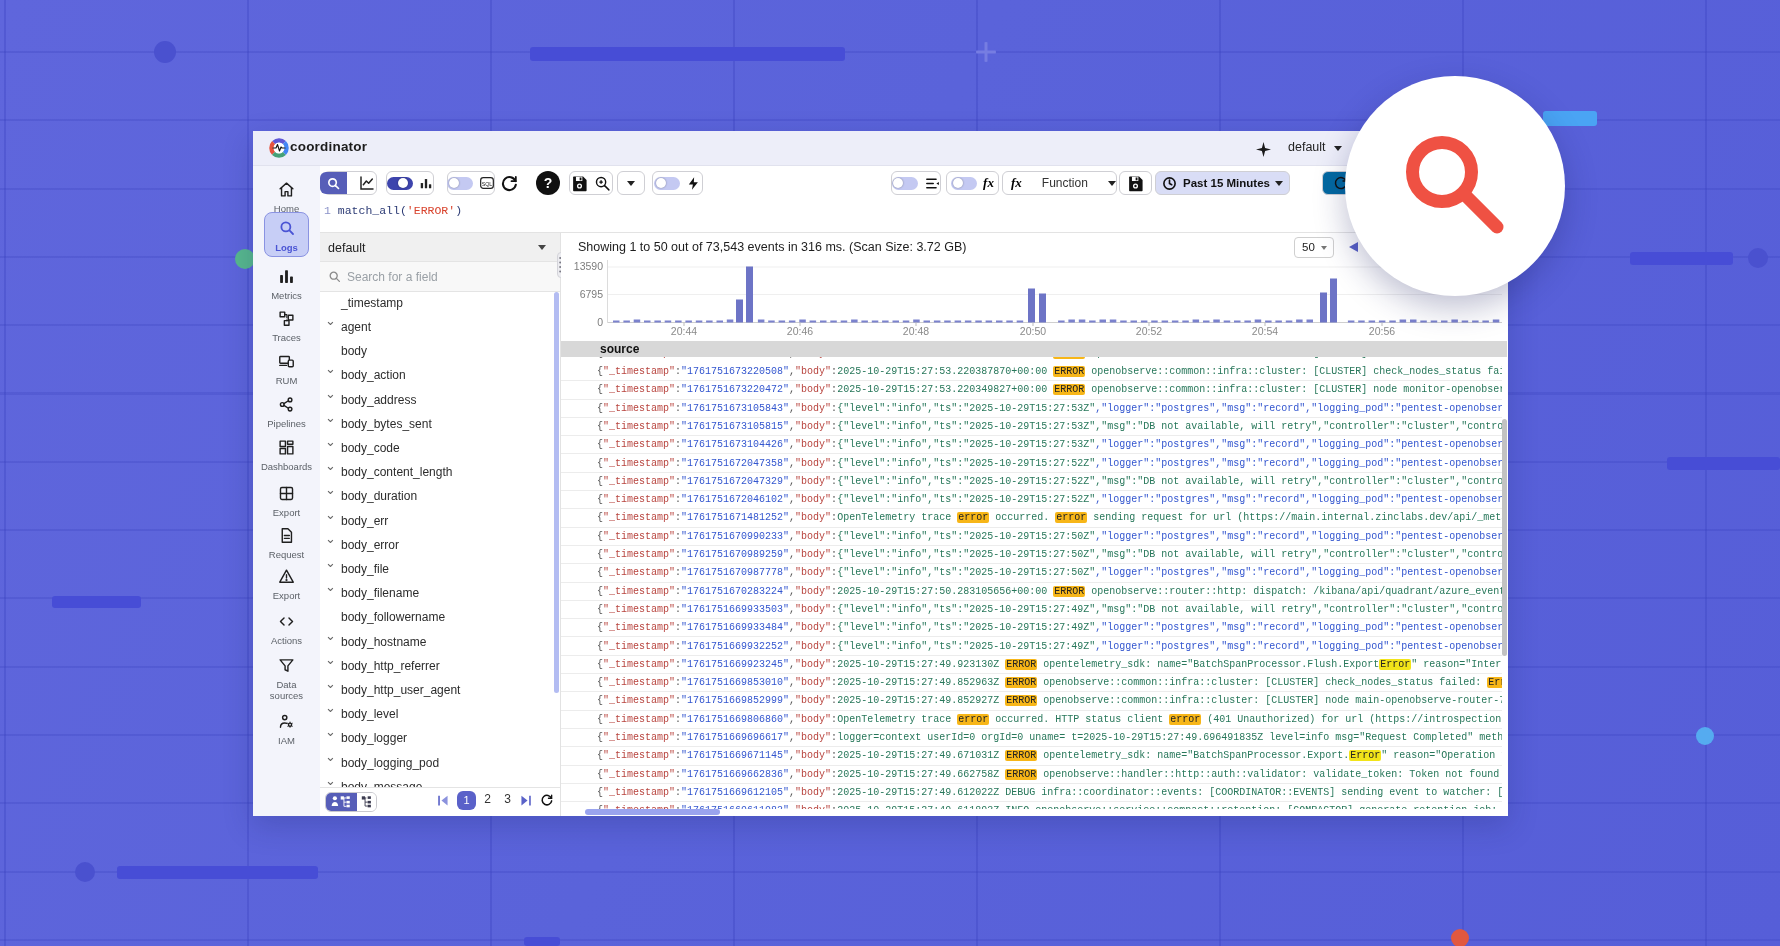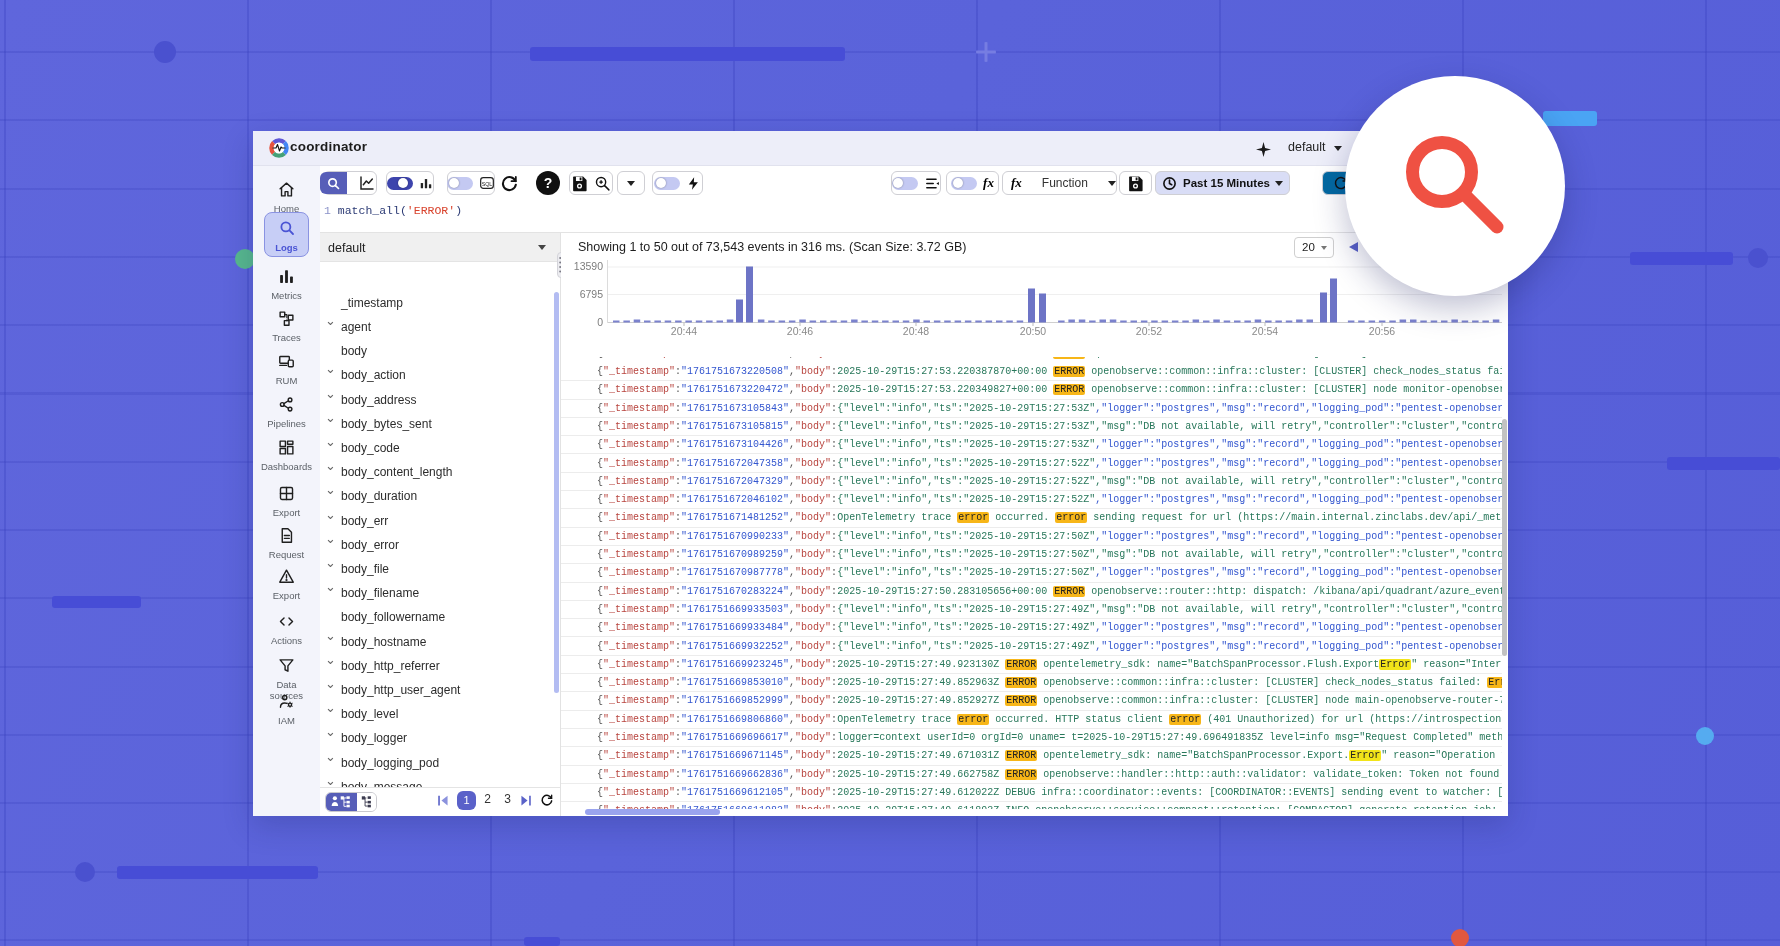--- a/index.html
+++ b/index.html
@@ -117,21 +117,21 @@
             <path d="M12 3 2.5 20h19z"></path>
             <path d="M12 9.5v4.5"></path>
             <circle cx="12" cy="17" r="0.6" fill="#1f1f1f"></circle>
           </svg><div class="nl">Export</div></div>
         <div class="ni" style="top:447px"><svg width="17" height="17" viewBox="0 0 24 24" fill="none" stroke="#1f1f1f" stroke-width="2" stroke-linecap="round" stroke-linejoin="round">
             <path d="M8.5 7 3.5 12l5 5M15.5 7l5 5-5 5"></path>
           </svg><div class="nl">Actions</div></div>
         <div class="ni" style="top:491px"><svg width="17" height="17" viewBox="0 0 24 24" fill="none" stroke="#1f1f1f" stroke-width="2" stroke-linecap="round" stroke-linejoin="round">
             <path d="M3 4h18l-7 8.5V20l-4-2v-5.5z"></path>
           </svg><div class="nl" style="line-height:11px">Data<br>sources</div></div>
-        <div class="ni" style="top:527px"><svg width="17" height="17" viewBox="0 0 24 24" fill="none" stroke="#1f1f1f" stroke-width="2" stroke-linecap="round" stroke-linejoin="round">
+        <div class="ni" style="top:547px"><svg width="17" height="17" viewBox="0 0 24 24" fill="none" stroke="#1f1f1f" stroke-width="2" stroke-linecap="round" stroke-linejoin="round">
             <circle cx="9.5" cy="6.5" r="3"></circle>
             <path d="M3.5 20c0-3.7 2.7-6 6-6 1.2 0 2.3.3 3.2.8"></path>
             <circle cx="17" cy="16.5" r="2.2"></circle>
             <path d="M17 12.8v1.4M17 18.8v1.4M13.8 14.6l1.2.7M19 17.9l1.2.7M20.2 14.6l-1.2.7M15 17.9l-1.2.7" stroke-width="1.4"></path>
           </svg><div class="nl">IAM</div></div>
       </div>
 
     <div style="position:absolute;left:67px;top:35px;right:0;height:67px;background:#fff;border-bottom:1px solid #e3e3e3">
 
 <div class="grp" style="left:3px;width:54px;padding:0">
@@ -246,20 +246,27 @@
           <span style="font-size:12px;font-weight:600;color:#111;margin-left:7px">Off</span>
         </div>
 
       <div style="position:absolute;left:4px;top:38px;font-family:'Liberation Mono',monospace;font-size:11.5px"><span style="color:#8b93c9">1 </span><span style="color:#2b3a74">match_all(</span><span style="color:#d9442e">'ERROR'</span><span style="color:#2b3a74">)</span></div>
     </div>
 
     <div id="fields">
       <div style="position:absolute;left:0;top:0;width:100%;height:29px;background:#f0f0f0;border-bottom:1px solid #e4e4e4">
         <span style="position:absolute;left:8px;top:8px;font-size:12.5px;color:#222">default</span>
         <span class="car" style="position:absolute;right:14px;top:12px;border-top-color:#444"></span>
+      </div>
+      <div style="position:absolute;left:0;top:29px;width:100%;height:30px;background:#f8f8f8;border-bottom:1px solid #e4e4e4">
+        <svg style="position:absolute;left:8px;top:8px" width="13" height="13" viewBox="0 0 24 24" fill="none" stroke="#8a8a8a" stroke-width="2.4">
+            <circle cx="10.5" cy="10.5" r="6.5"></circle>
+            <path d="M15.5 15.5 21 21" stroke-linecap="round"></path>
+          </svg>
+        <span style="position:absolute;left:27px;top:8px;font-size:12px;color:#9aa0a6">Search for a field</span>
       </div>
       <div style="position:absolute;left:0;top:60px;width:100%;height:494px;overflow:hidden">
         <div class="fi" style="top:-2.3px">
             <span class="fn">_timestamp</span>
           </div>
 <div class="fi" style="top:21.9px">
             <span class="chev">⌄</span>
             <span class="fn">agent</span>
           </div>
 <div class="fi" style="top:46.1px">
@@ -392,21 +399,21 @@
             <circle cx="5" cy="14" r="1"></circle>
             <circle cx="2.2" cy="18.5" r="1"></circle>
             <circle cx="5" cy="18.5" r="1"></circle>
           </g>
         </svg>
     </div>
 
     <div id="main" style="position:absolute;left:308px;top:102px;right:0;bottom:0;background:#fff;overflow:hidden">
       <span style="position:absolute;left:17px;top:7px;font-size:12.5px;color:#1d1d1d">Showing 1 to 50 out of 73,543 events in 316 ms. (Scan Size: 3.72 GB)</span>
       <div style="position:absolute;left:733px;top:4px;width:40px;height:21px;border:1px solid #cfcfcf;border-radius:4px">
-          <span style="position:absolute;left:7px;top:3px;font-size:11.5px;color:#222">20</span>
+          <span style="position:absolute;left:7px;top:3px;font-size:11.5px;color:#222">50</span>
           <span class="car" style="position:absolute;right:6px;top:8px;border-left-width:3.5px;border-right-width:3.5px;border-top-width:4.5px;border-top-color:#777"></span>
         </div>
       <svg style="position:absolute;left:788px;top:9px" width="10" height="10" viewBox="0 0 10 10">
           <path d="M9 0 0 5l9 5z" fill="#5a62c8"></path>
         </svg>
 
       <svg style="position:absolute;left:0;top:27px" width="947" height="110" viewBox="0 0 947 110">
         <line x1="46.5" y1="7" x2="941" y2="7" stroke="#efefef"></line>
         <line x1="46.5" y1="34.5" x2="941" y2="34.5" stroke="#efefef"></line>
         <line x1="46.5" y1="0" x2="46.5" y2="62.5" stroke="#dcdcdc"></line>
@@ -511,20 +518,23 @@
             <line x1="123" y1="62.5" x2="123" y2="66"></line>
             <line x1="239" y1="62.5" x2="239" y2="66"></line>
             <line x1="355" y1="62.5" x2="355" y2="66"></line>
             <line x1="472" y1="62.5" x2="472" y2="66"></line>
             <line x1="588" y1="62.5" x2="588" y2="66"></line>
             <line x1="704" y1="62.5" x2="704" y2="66"></line>
             <line x1="821" y1="62.5" x2="821" y2="66"></line>
           </g>
       </svg>
 
+      <div style="position:absolute;left:0;top:108px;width:946px;height:16px;background:#d8d8d8">
+        <span style="position:absolute;left:39px;top:1px;font-size:12px;font-weight:700;color:#111">source</span>
+      </div>
 
       <div style="position:absolute;left:0;top:124px;width:941px;height:452px;overflow:hidden">
         <div style="position:absolute;inset:0;background-image:repeating-linear-gradient(to bottom,transparent 0 17.3px,#ececec 17.3px 18.3px);background-position:0 6px"></div>
         <div class="lr" style="top:-12.3px"><span style="color:#555">{</span><span style="color:#b8443e">"_timestamp"</span><span style="color:#555">:</span><span style="color:#3356cf">"1761751673220541"</span><span style="color:#555">,</span><span style="color:#b8443e">"body"</span><span style="color:#555">:</span><span style="color:#27775a">2025-10-29T15:27:53.220429103+00:00 </span><span style="background:#f7b618;color:#222;border-radius:2px;padding:0 1px">ERROR</span><span style="color:#27775a"> openobserve::common::infra::cluster: [CLUSTER] the check</span></div>
 <div class="lr" style="top:6.0px"><span style="color:#555">{</span><span style="color:#b8443e">"_timestamp"</span><span style="color:#555">:</span><span style="color:#3356cf">"1761751673220508"</span><span style="color:#555">,</span><span style="color:#b8443e">"body"</span><span style="color:#555">:</span><span style="color:#27775a">2025-10-29T15:27:53.220387870+00:00 </span><span style="background:#f7b618;color:#222;border-radius:2px;padding:0 1px">ERROR</span><span style="color:#27775a"> openobserve::common::infra::cluster: [CLUSTER] check_nodes_status fail</span></div>
 <div class="lr" style="top:24.3px"><span style="color:#555">{</span><span style="color:#b8443e">"_timestamp"</span><span style="color:#555">:</span><span style="color:#3356cf">"1761751673220472"</span><span style="color:#555">,</span><span style="color:#b8443e">"body"</span><span style="color:#555">:</span><span style="color:#27775a">2025-10-29T15:27:53.220349827+00:00 </span><span style="background:#f7b618;color:#222;border-radius:2px;padding:0 1px">ERROR</span><span style="color:#27775a"> openobserve::common::infra::cluster: [CLUSTER] node monitor-openobserv</span></div>
 <div class="lr" style="top:42.6px"><span style="color:#555">{</span><span style="color:#b8443e">"_timestamp"</span><span style="color:#555">:</span><span style="color:#3356cf">"1761751673105843"</span><span style="color:#555">,</span><span style="color:#b8443e">"body"</span><span style="color:#555">:</span><span style="color:#27775a">{"level":"info","ts":"2025-10-29T15:27:53Z"</span><span style="color:#3356cf">,"logger":"postgres","msg":"record","logging_pod":"pentest-openobserve-ingester-2"</span></div>
 <div class="lr" style="top:60.9px"><span style="color:#555">{</span><span style="color:#b8443e">"_timestamp"</span><span style="color:#555">:</span><span style="color:#3356cf">"1761751673105815"</span><span style="color:#555">,</span><span style="color:#b8443e">"body"</span><span style="color:#555">:</span><span style="color:#27775a">{"level":"info","ts":"2025-10-29T15:27:53Z","msg":"DB not available, will retry","controller":"cluster","controller_pod":"x"</span></div>
 <div class="lr" style="top:79.2px"><span style="color:#555">{</span><span style="color:#b8443e">"_timestamp"</span><span style="color:#555">:</span><span style="color:#3356cf">"1761751673104426"</span><span style="color:#555">,</span><span style="color:#b8443e">"body"</span><span style="color:#555">:</span><span style="color:#27775a">{"level":"info","ts":"2025-10-29T15:27:53Z"</span><span style="color:#3356cf">,"logger":"postgres","msg":"record","logging_pod":"pentest-openobserve-ingester-2"</span></div>
 <div class="lr" style="top:97.5px"><span style="color:#555">{</span><span style="color:#b8443e">"_timestamp"</span><span style="color:#555">:</span><span style="color:#3356cf">"1761751672047358"</span><span style="color:#555">,</span><span style="color:#b8443e">"body"</span><span style="color:#555">:</span><span style="color:#27775a">{"level":"info","ts":"2025-10-29T15:27:52Z"</span><span style="color:#3356cf">,"logger":"postgres","msg":"record","logging_pod":"pentest-openobserve-ingester-2"</span></div>

